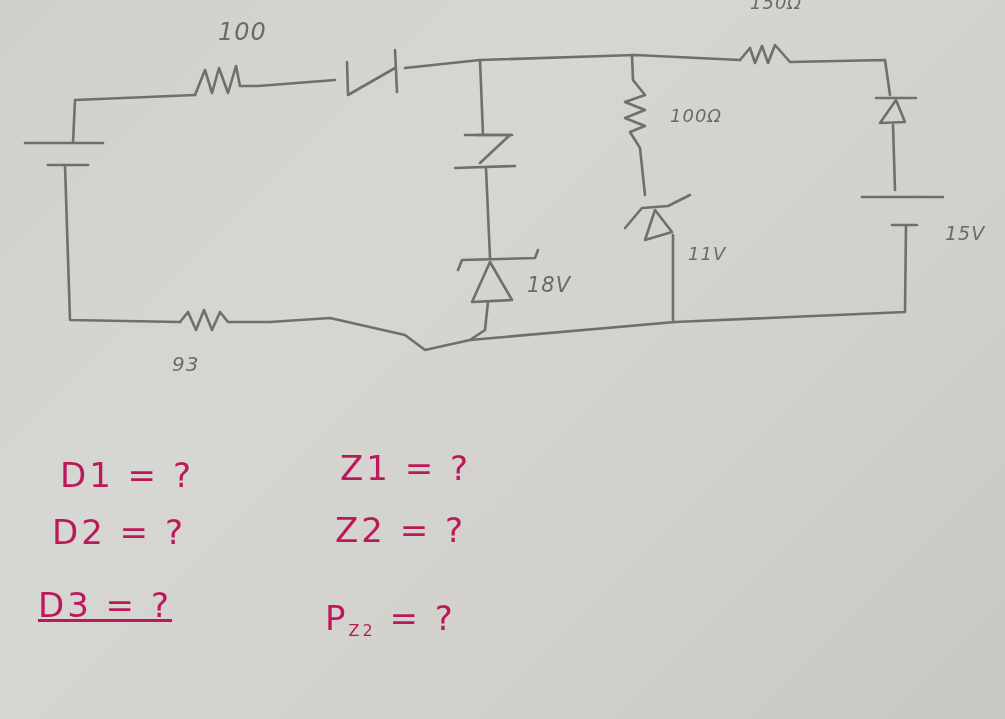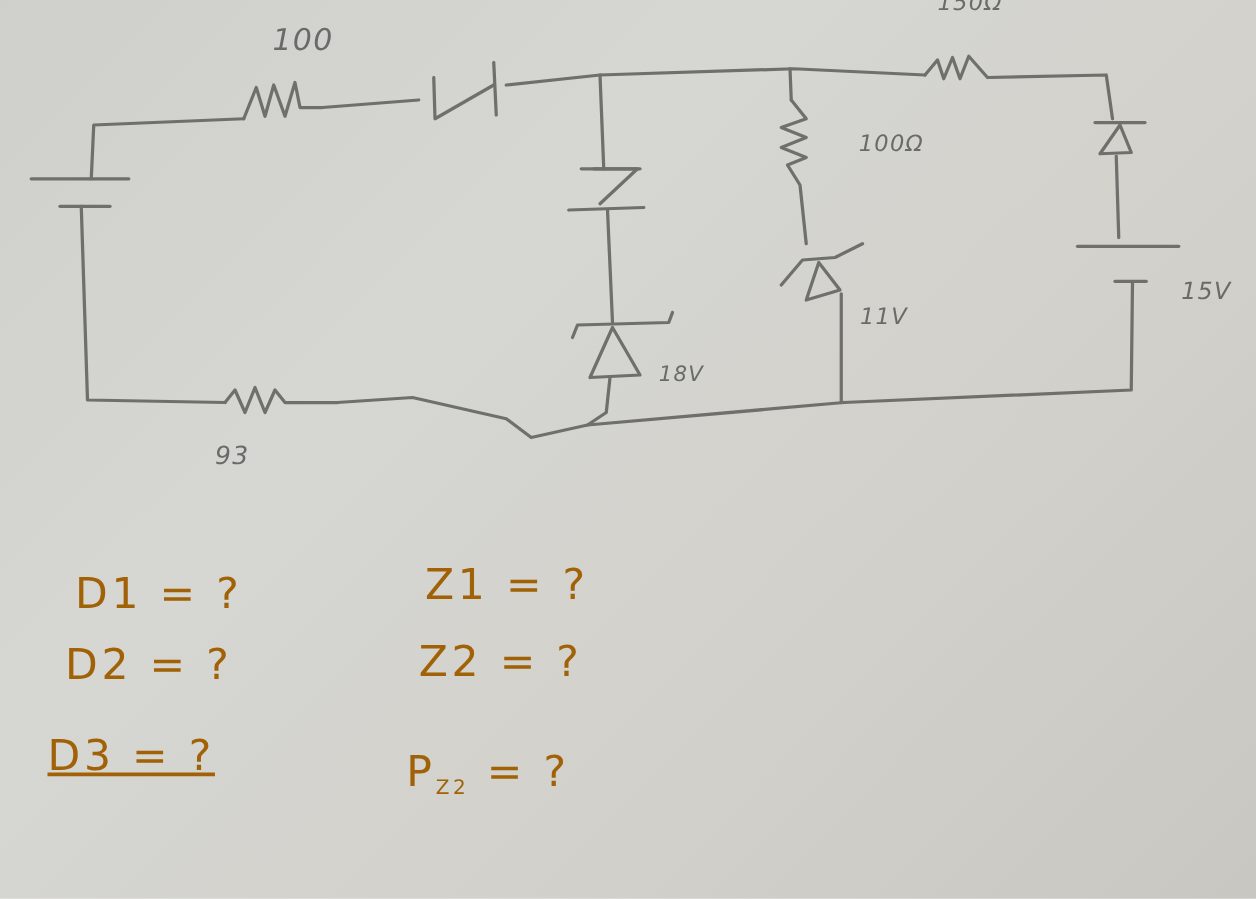--- a/index.html
+++ b/index.html
@@ -3,21 +3,21 @@
 <meta charset="utf-8">
 <style>
   html,body{margin:0;padding:0;}
   body{width:1005px;height:719px;overflow:hidden;
     background:linear-gradient(135deg,#cfcfcb 0%,#d6d6d2 35%,#d2d1cc 65%,#c9c7c1 100%);
     font-family:"DejaVu Sans",sans-serif;}
   #stage{position:relative;width:1005px;height:719px;}
   svg{position:absolute;left:0;top:0;}
   .w{fill:none;stroke:#6f6f6c;stroke-width:2.6;stroke-linecap:round;stroke-linejoin:round;}
   .lbl{position:absolute;color:#6a6a68;font-family:"DejaVu Sans",sans-serif;font-style:italic;letter-spacing:1px;}
-  .q{position:absolute;color:#a16207;font-family:"DejaVu Sans",sans-serif;font-size:34px;letter-spacing:3px;}
+  .q{position:absolute;color:#be185d;font-family:"DejaVu Sans",sans-serif;font-size:34px;letter-spacing:3px;}
   .sub{font-size:16px;vertical-align:-6px;}
 </style>
 </head>
 <body>
 
 <div id="stage">
   <svg width="1005" height="719" viewBox="0 0 1005 719">
 
     <g>
       <line class="w" x1="25" y1="143" x2="103" y2="143"></line>
@@ -71,23 +71,23 @@
     <path class="w" d="M633 80 L645 95 L625 102 L645 110 L625 118 L645 126 L630 132 L640 148 L645 195"></path>
     <g>
       <path class="w" d="M625 228 L642 208 L668 206 L690 195"></path>
       <path class="w" d="M645 240 L655 210 L672 232 Z"></path>
     </g>
     <path class="w" d="M673 235 L673 322"></path>
   </svg>
 
   <div class="lbl" style="left:218px;top:18px;font-size:24px;">100</div>
   <div class="lbl" style="left:172px;top:352px;font-size:20px;">93</div>
-  <div class="lbl" style="left:670px;top:105px;font-size:18px;margin-left:17px;">100Ω</div>
+  <div class="lbl" style="left:670px;top:105px;font-size:18px;">100Ω</div>
   <div class="lbl" style="left:750px;top:-8px;font-size:18px;">150Ω</div>
-  <div class="lbl" style="left:527px;top:290px;font-size:17px;">18V</div>
+  <div class="lbl" style="left:527px;top:273px;font-size:21px;">18V</div>
   <div class="lbl" style="left:688px;top:243px;font-size:18px;">11V</div>
   <div class="lbl" style="left:945px;top:222px;font-size:19px;">15V</div>
 
   <div class="q" style="left:60px;top:455px;">D1 = ?</div>
   <div class="q" style="left:52px;top:512px;">D2 = ?</div>
   <div class="q" style="left:38px;top:585px;text-decoration:underline;">D3 = ?</div>
   <div class="q" style="left:340px;top:448px;">Z1 = ?</div>
   <div class="q" style="left:335px;top:510px;">Z2 = ?</div>
   <div class="q" style="left:325px;top:598px;">
     <span>P</span><span class="sub">Z2</span><span> = ?</span>

